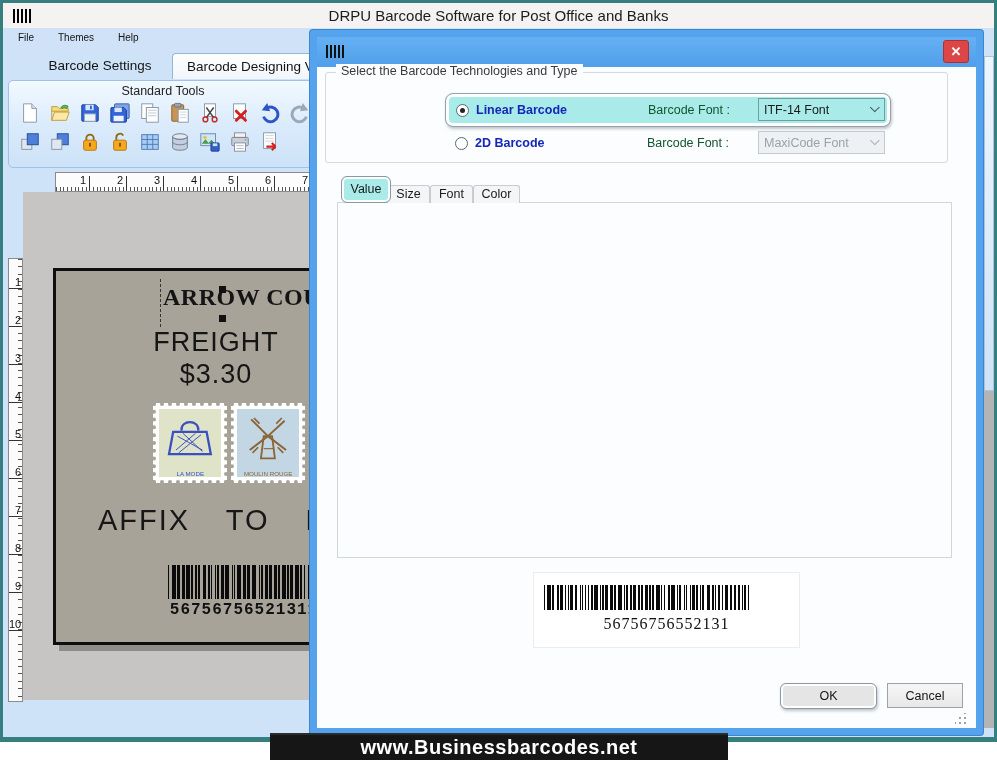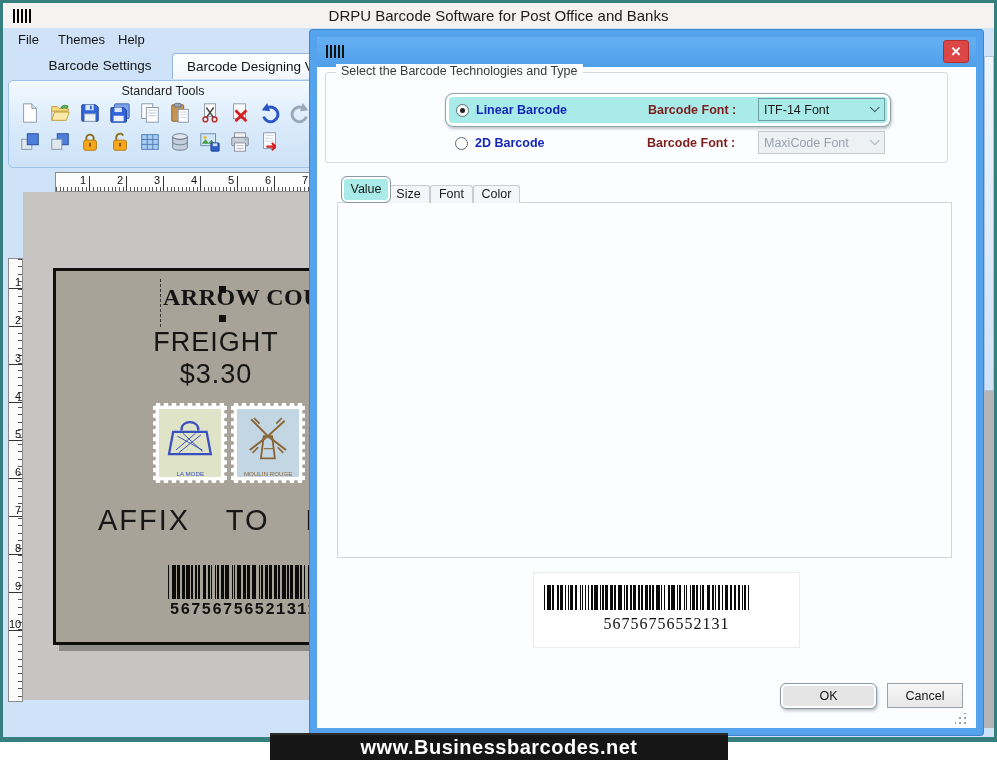--- a/index.html
+++ b/index.html
@@ -21,21 +21,21 @@
   .bc-glyph { position:absolute; left:10px; top:6px; width:20px; height:14px;
     background:repeating-linear-gradient(90deg,#000 0 2px,transparent 2px 4px); }
   .win-btn { position:absolute; top:0; height:25px; display:flex; align-items:center; justify-content:center; }
   .btn-min { left:895px; width:28px; color:#222; font-size:15px; }
   .btn-restore { left:925px; width:28px; }
   .restore-glyph { position:relative; width:11px; height:9px; border:1px solid #333; background:#f4f3f1; }
   .restore-glyph:before { content:""; position:absolute; left:2px; top:-4px; width:11px; height:9px; border:1px solid #333; z-index:-1; }
   .btn-close-main { left:948px; width:45px; background:#bfbfbf; color:#f2f2f2; font-size:14px; }
 
   .menubar { position:absolute; left:3px; top:28px; width:991px; height:24px; background:#cfe2f8; z-index:2; }
-  .menu-item { position:absolute; top:4px; font-size:13px; color:#141414; }
+  .menu-item { position:absolute; top:4px; font-size:10px; color:#141414; }
 
   .content-bg { position:absolute; left:3px; top:52px; width:991px; height:685px; background:#cfe3f8; z-index:1; }
 
   
   .wtab { position:absolute; z-index:3; font-size:13.5px; color:#141414; text-align:center; }
   .wtab0 { left:30px; top:58px; width:140px; }
   .wtab1 { left:172px; top:53px; width:150px; height:26px; padding-top:5px; text-align:left; padding-left:14px;
     white-space:nowrap; overflow:hidden; }
   .wtab1.on { background:linear-gradient(#fefefe,#f1f6fc); border:1px solid #96b6d8; border-bottom:none; border-radius:4px 4px 0 0; }
 
@@ -124,21 +124,21 @@
   .gbox-legend { position:absolute; top:-9px; left:10px; background:#fbfdff; padding:0 5px; color:#3a3a3a; font-size:12.5px; white-space:nowrap; }
 
   
   .hl { background:#a8ebe8; border:1px solid #93a3ad; border-radius:8px;
     box-shadow:inset 0 0 0 3px #ffffff, 1px 2px 3px rgba(80,90,100,.35); }
 
   .opt-row { position:absolute; display:flex; align-items:center; }
   .radio { width:13px; height:13px; border:1px solid #5a6a76; border-radius:50%; background:#fff; position:relative; flex:none; }
   .radio.on:after { content:""; position:absolute; left:3px; top:3px; width:5px; height:5px; border-radius:50%; background:#222; }
   .opt-label { font-weight:700; color:#1527b8; margin-left:7px; width:172px; }
-  .bf-label { width:104px; color:#7f1d1d;font-weight:bold; }
+  .bf-label { width:104px; color:#14532d; }
 
   .dd { display:flex; align-items:center; background:#fff; border:1px solid #8a9aa8; padding:0 5px; height:23px; position:absolute; }
   .dd .dd-text { white-space:nowrap; overflow:hidden; }
   .chev { margin-left:auto; width:7px; height:7px; border-left:1.6px solid #4a5a66; border-bottom:1.6px solid #4a5a66;
     transform:rotate(-45deg) translate(1px,-2px); flex:none; }
   .dd.cyan { background:#a8ebe8; border:1px solid #6f9ea2; }
   .dd.disabled { background:#eef1f4; border:1px solid #c3c9cf; color:#9aa2aa; }
   .dd.disabled .chev { border-color:#aab2ba; }
   .dd.gray { background:#e2e6ea; }
 

